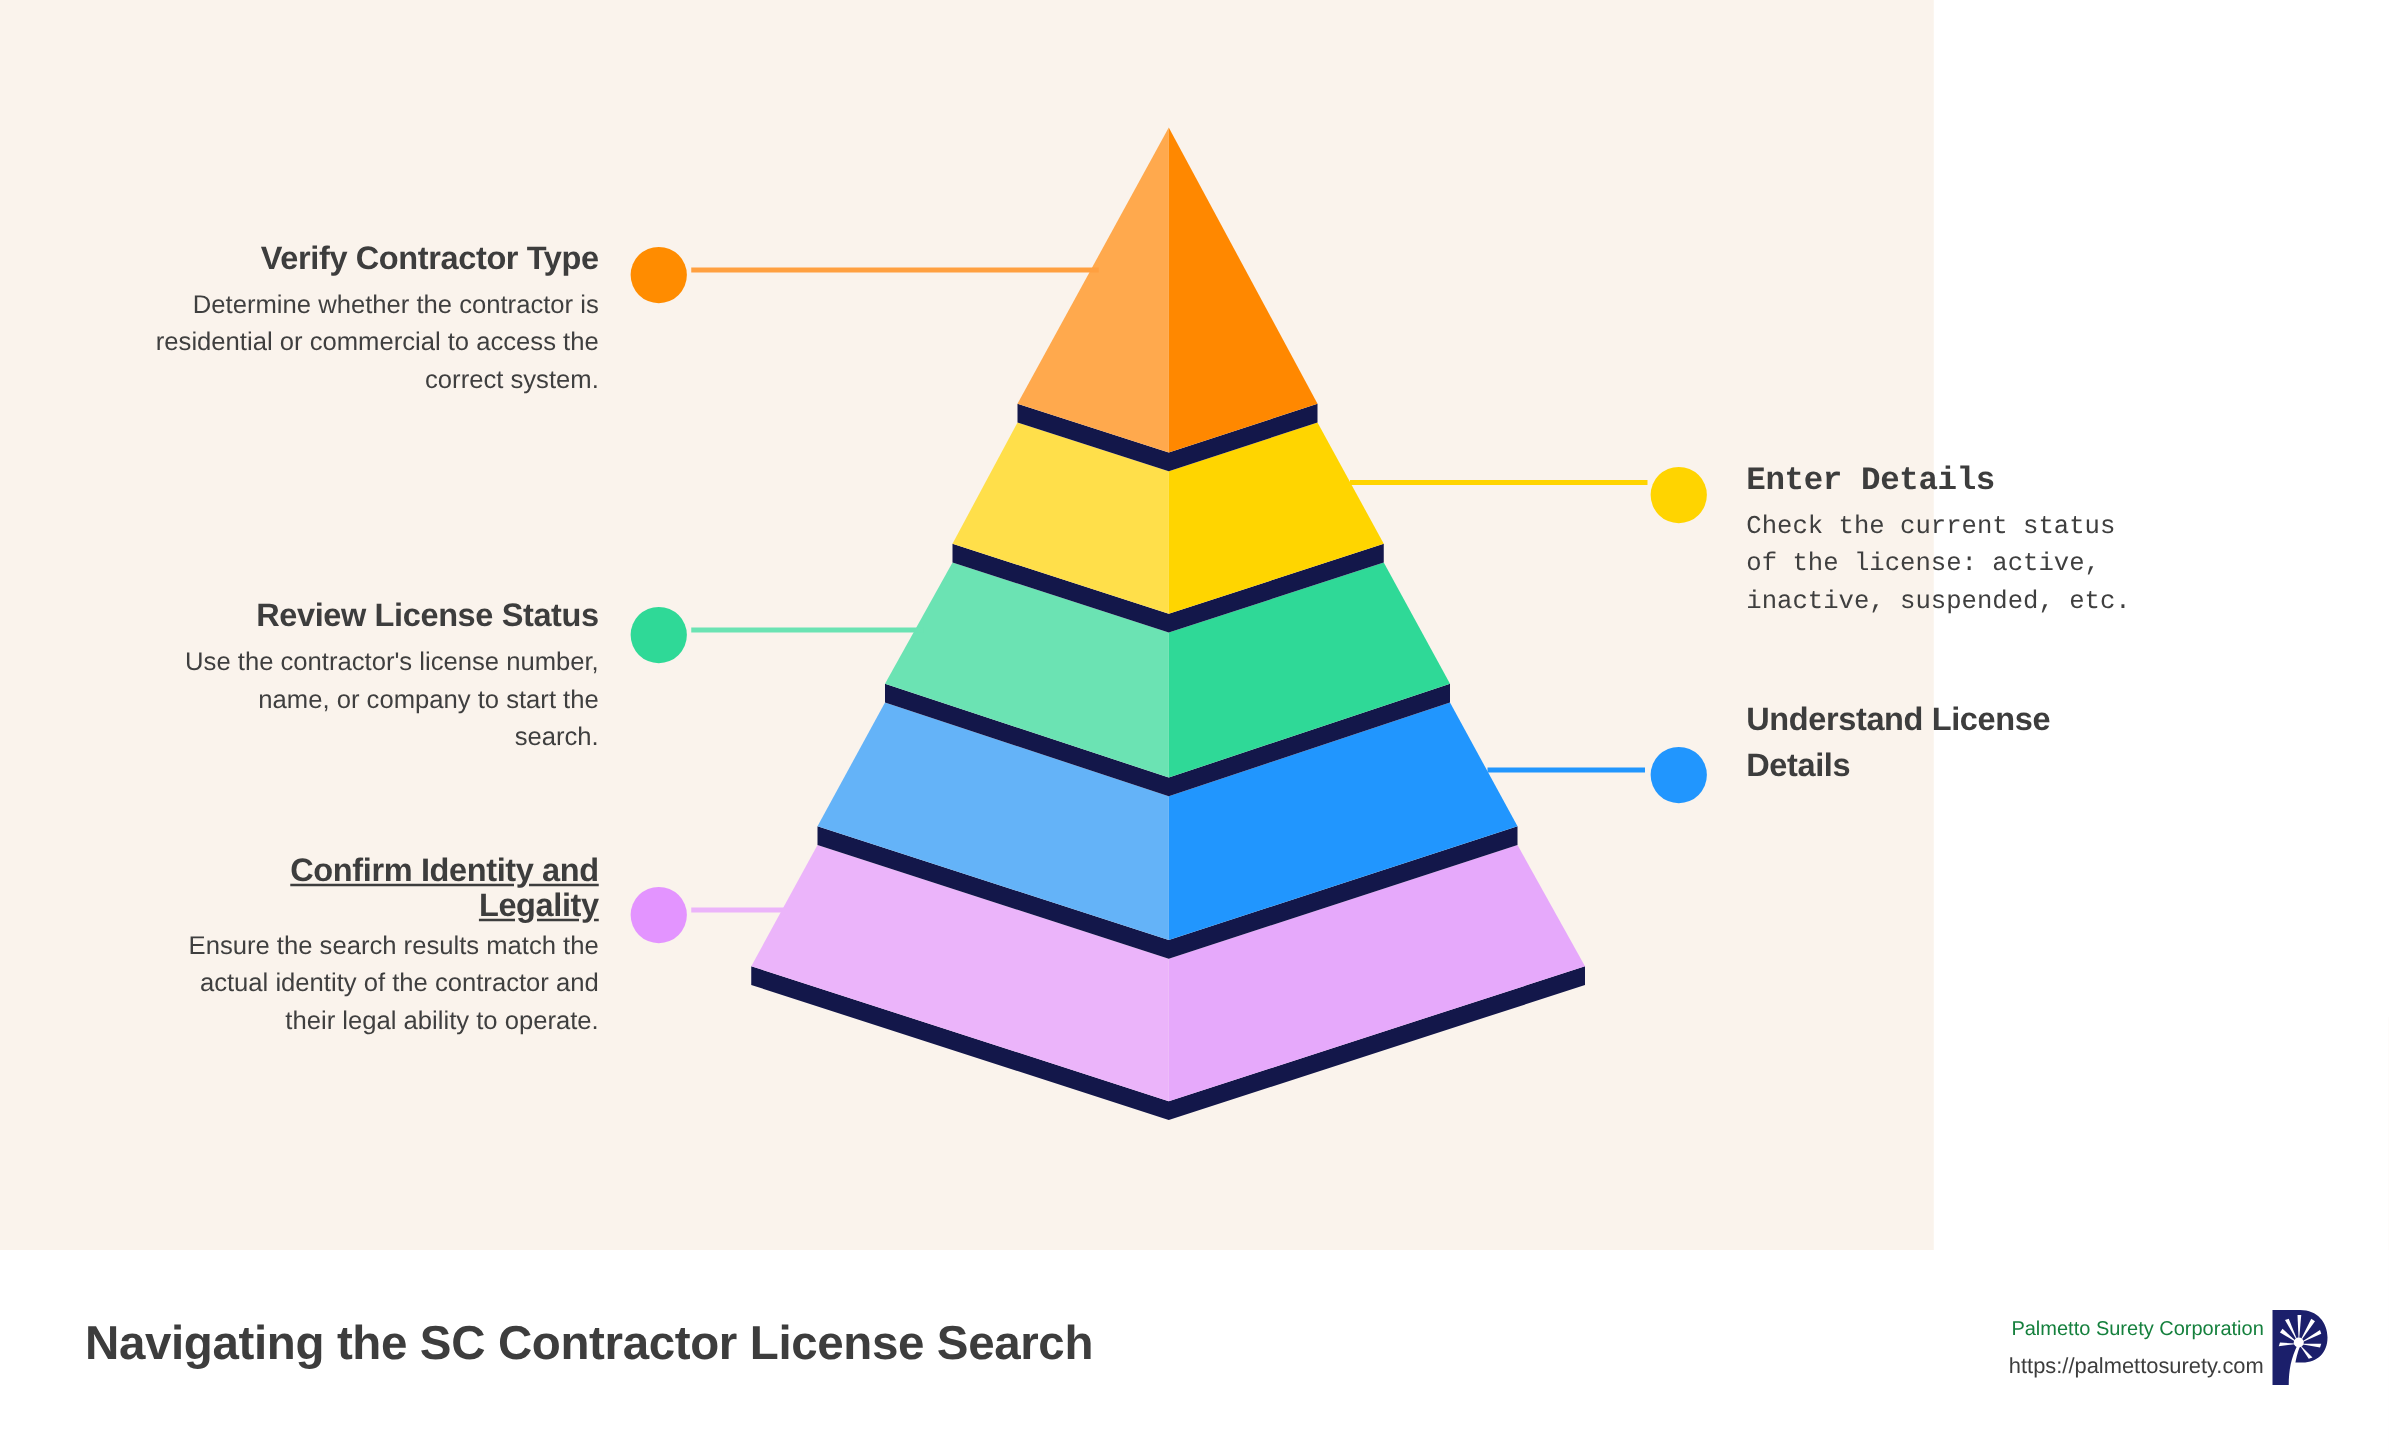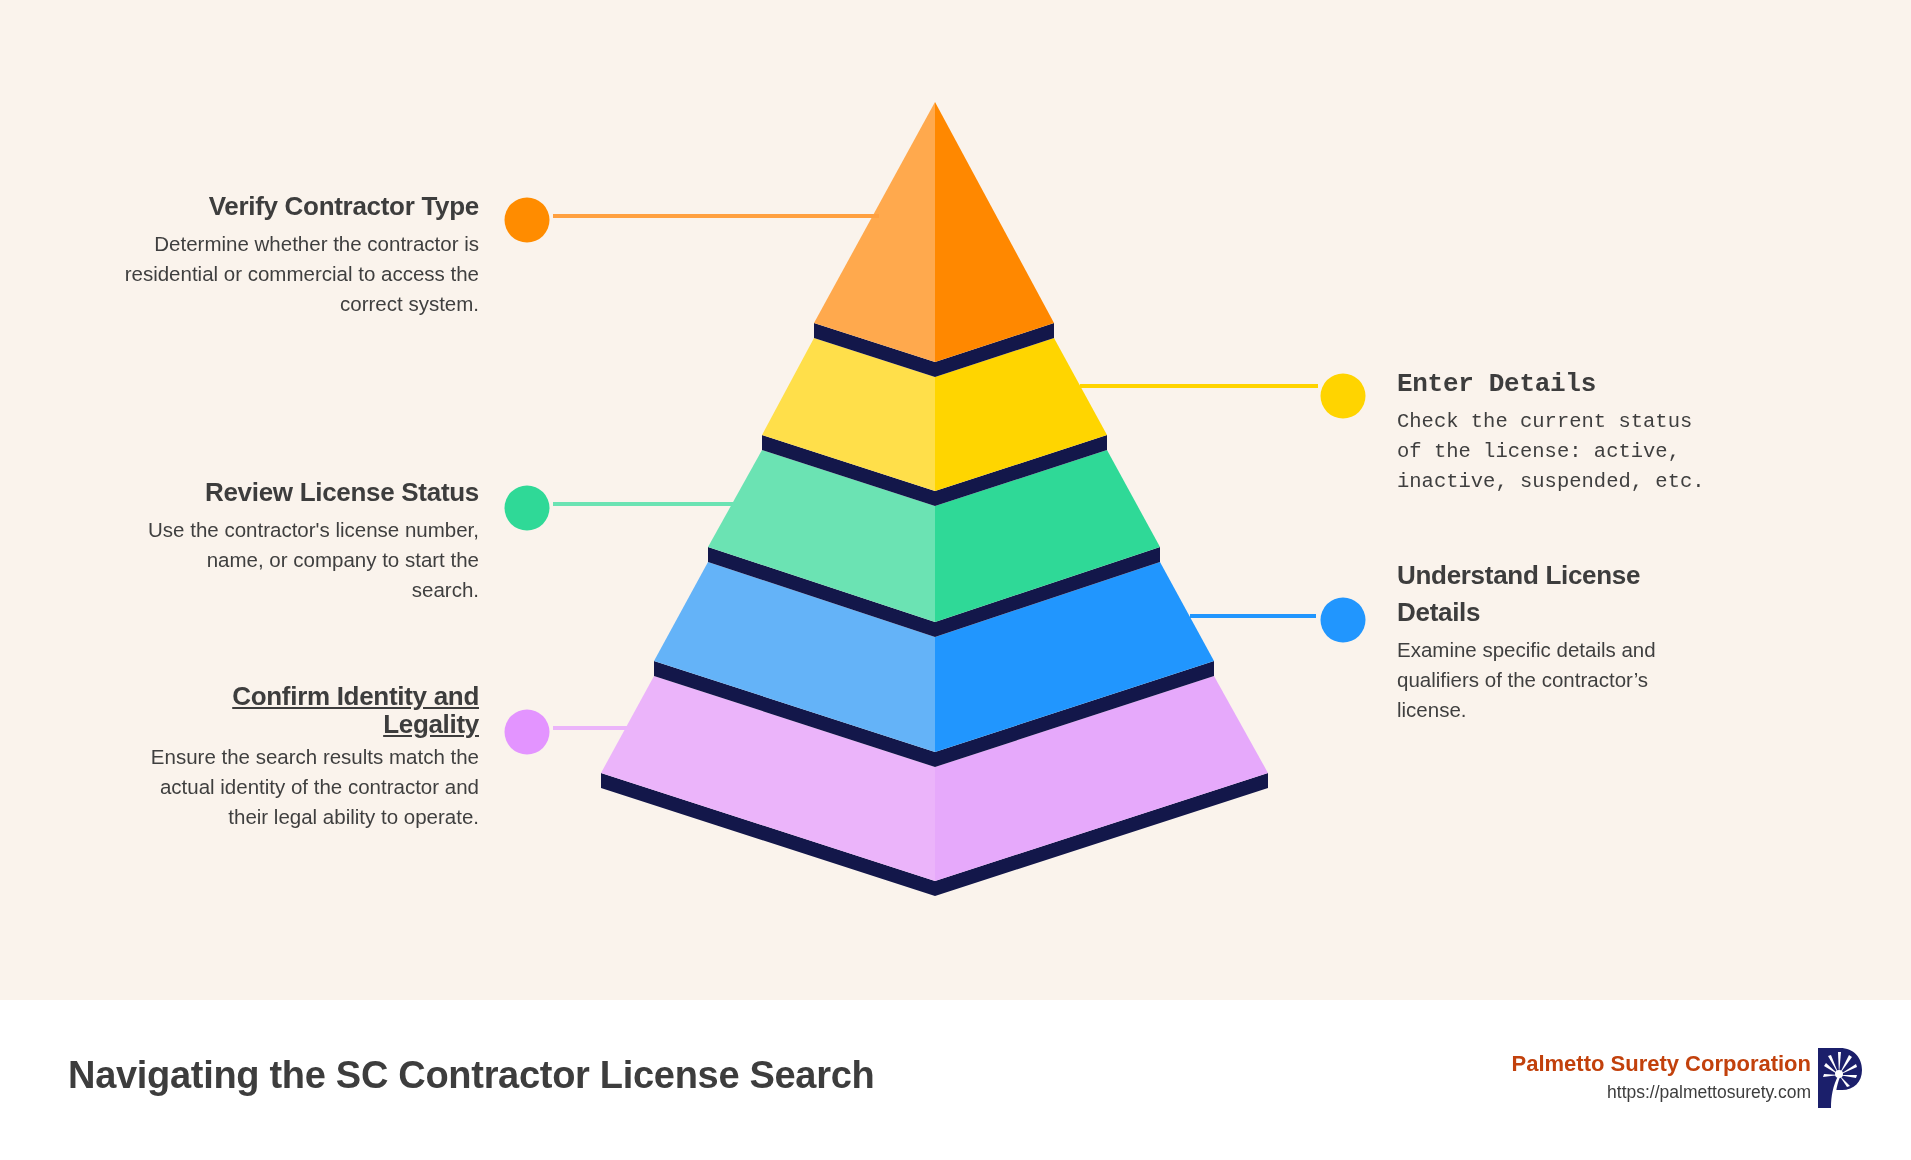--- a/index.html
+++ b/index.html
@@ -3,21 +3,21 @@
   <meta charset="utf-8">
   <style>
     html, body { margin: 0; padding: 0; }
     body {
       width: 1911px; height: 1160px; position: relative; overflow: hidden;
       background: #ffffff;
       font-family: "Liberation Sans", "DejaVu Sans", sans-serif;
       color: #3d3d3d;
     }
     .canvas {
-      position: absolute; left: 0; top: 0; width: 1911px; height: 1000px;
+      position: absolute; left: 0; top: 0; width: 1547px; height: 1000px;
       background: #faf3ec;
     }
     svg.diagram { position: absolute; left: 0; top: 0; }
     .step { position: absolute; }
     .step.left { text-align: right; }
     .step.right { text-align: left; }
     .step-title {
       font-weight: bold; font-size: 26px; line-height: 37px; color: #3d3d3d;
       letter-spacing: -0.3px; margin: 0;
     }
@@ -31,21 +31,21 @@
       margin-left: 24px;
     }
     .footer-title {
       position: absolute; left: 44px; top: 54px;
       font-size: 38px; font-weight: bold; color: #3d3d3d; letter-spacing: -0.3px;
       font-family: "Liberation Sans Narrow", "Liberation Sans", sans-serif;
     }
     .brand {
       position: absolute; right: 124px; top: 50px; text-align: right;
     }
-    .brand-name { font-size: 22px; font-weight: bold; color: #c2410c; line-height: 28px; }
+    .brand-name { font-size: 16px; font-weight: normal; color: #15803d; line-height: 28px; }
     .brand-url { font-size: 17.5px; color: #3d3d3d; line-height: 28px; }
     .logo { position: absolute; left: 1816px; top: 1046px; }
   </style>
 </head>
 <body>
 
 <div class="canvas">
   <svg class="diagram" width="1911" height="1000" viewBox="0 0 1911 1000">
 
     <g>
@@ -110,21 +110,20 @@
     <p class="step-desc">Check the current status of the license: active, inactive, suspended, etc.</p>
   </div>
 
   <div class="step left" style="left:140px; top:474px; width:339px;">
     <p class="step-title">Review License Status</p>
     <p class="step-desc">Use the contractor's license number, name, or company to start the search.</p>
   </div>
 
   <div class="step right" style="left:1397px; top:557px; width:300px;">
     <p class="step-title">Understand License Details</p>
-    <p class="step-desc">Examine specific details and qualifiers of the contractor’s license.</p>
   </div>
 
   <div class="step left" style="left:150px; top:682px; width:329px;">
     <p class="step-title tight">Confirm Identity and Legality</p>
     <p class="step-desc" style="">Ensure the search results match the actual identity of the contractor and their legal ability to operate.</p>
   </div>
 </div>
 
 <div class="footer">
   <div class="footer-title">Navigating the SC Contractor License Search</div>

